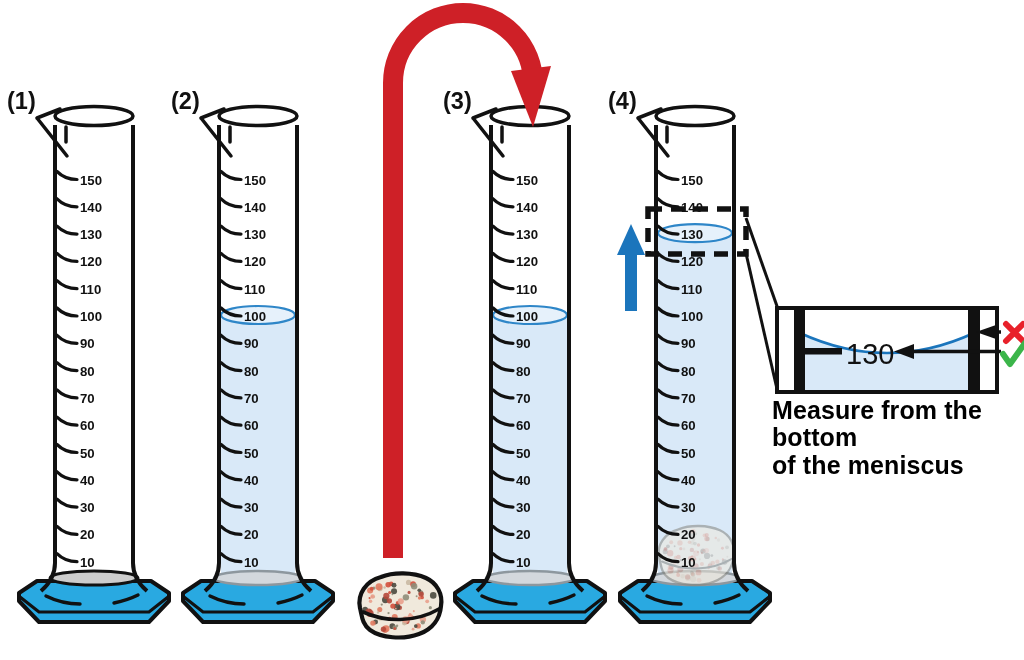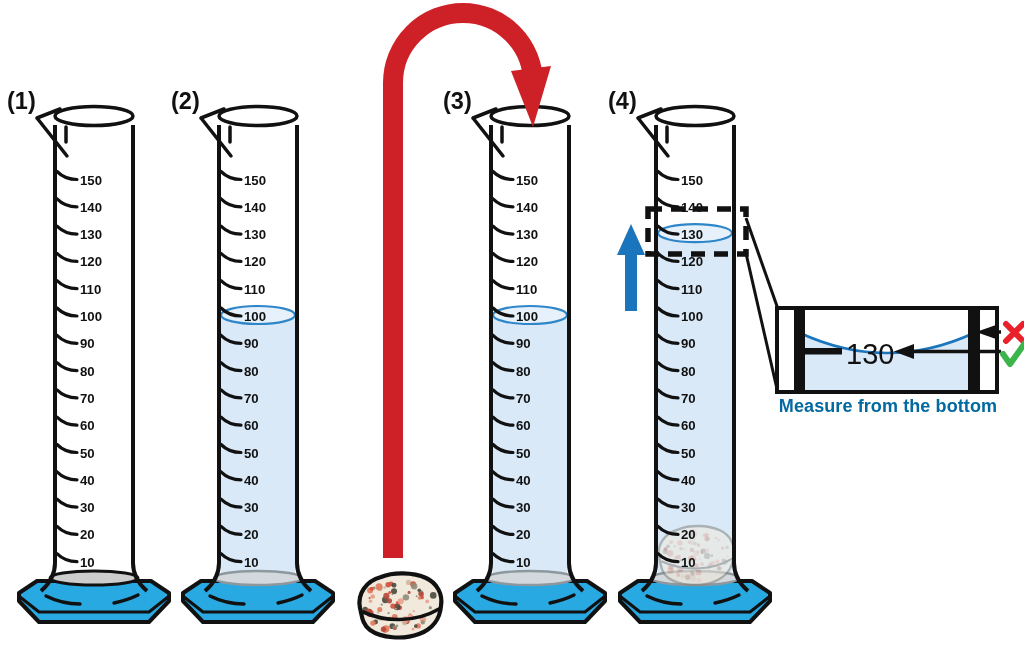--- a/index.html
+++ b/index.html
@@ -3,21 +3,21 @@
 <meta charset="utf-8">
 <style>
   html,body{margin:0;padding:0;background:#fff;}
   .stage{
     position:relative;width:1024px;height:660px;background:#ffffff;
     font-family:"Liberation Sans", sans-serif;overflow:hidden;
   }
   .stage svg{position:absolute;left:0;top:0;}
   .caption{
     position:absolute;left:772px;top:397px;width:232px;
-    text-align:center;font-size:18px;font-weight:700;color:#0369a1;
+    text-align:left;font-size:25px;font-weight:700;color:#000000;
     line-height:1.09;letter-spacing:.1px;
   }
 </style>
 </head>
 <body>
 
 <div class="stage">
   <svg id="diagram" width="1024" height="660" viewBox="0 0 1024 660">
       <g>
         <path d="M19,593 L37,581 L151,581 L169,593 L169,601 L149,622 L39,622 L19,601 Z" fill="#29a9e1" stroke="#111111" stroke-width="4" stroke-linejoin="round"></path>
@@ -372,14 +372,15 @@
         <line x1="1001" y1="351.5" x2="912" y2="351.5" stroke="#111111" stroke-width="3.5"></line>
         <polygon points="894,351.5 914,344 914,359" fill="#111111"></polygon>
         <line x1="1001" y1="332" x2="990" y2="332" stroke="#111111" stroke-width="3.5"></line>
         <polygon points="976,332 996,325 996,339" fill="#111111"></polygon>
         <path d="M1006,324 L1023,341 M1023,324 L1006,341" stroke="#e8212a" stroke-width="6" stroke-linecap="round" fill="none"></path>
         <path d="M1003,354 L1010,364 L1025,343" stroke="#3bb54a" stroke-width="6" stroke-linecap="round" stroke-linejoin="round" fill="none"></path>
       </g>
     </svg>
   <div class="caption">
     <div>Measure from the bottom</div>
+    <div>of the meniscus</div>
   </div>
 </div>
 
 </body></html>

